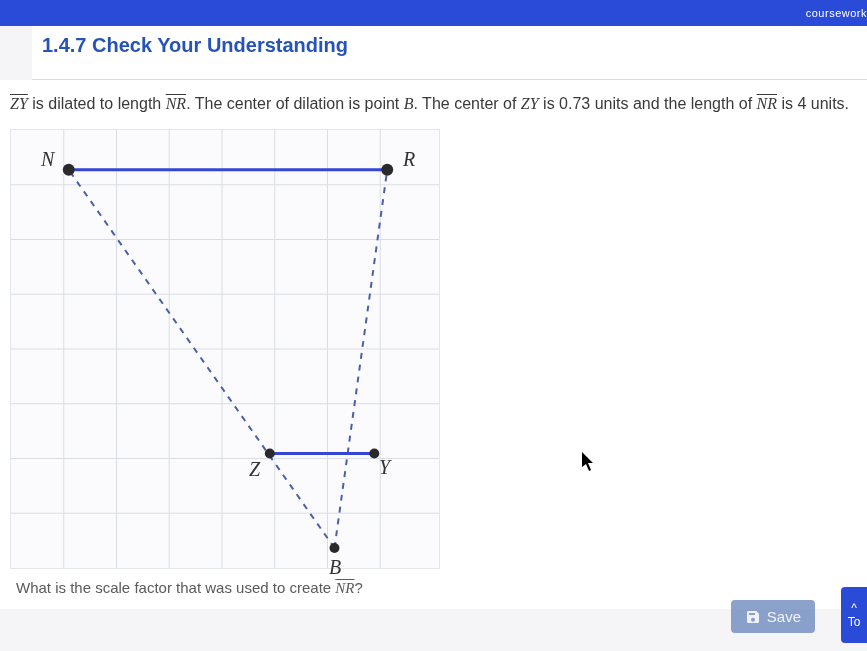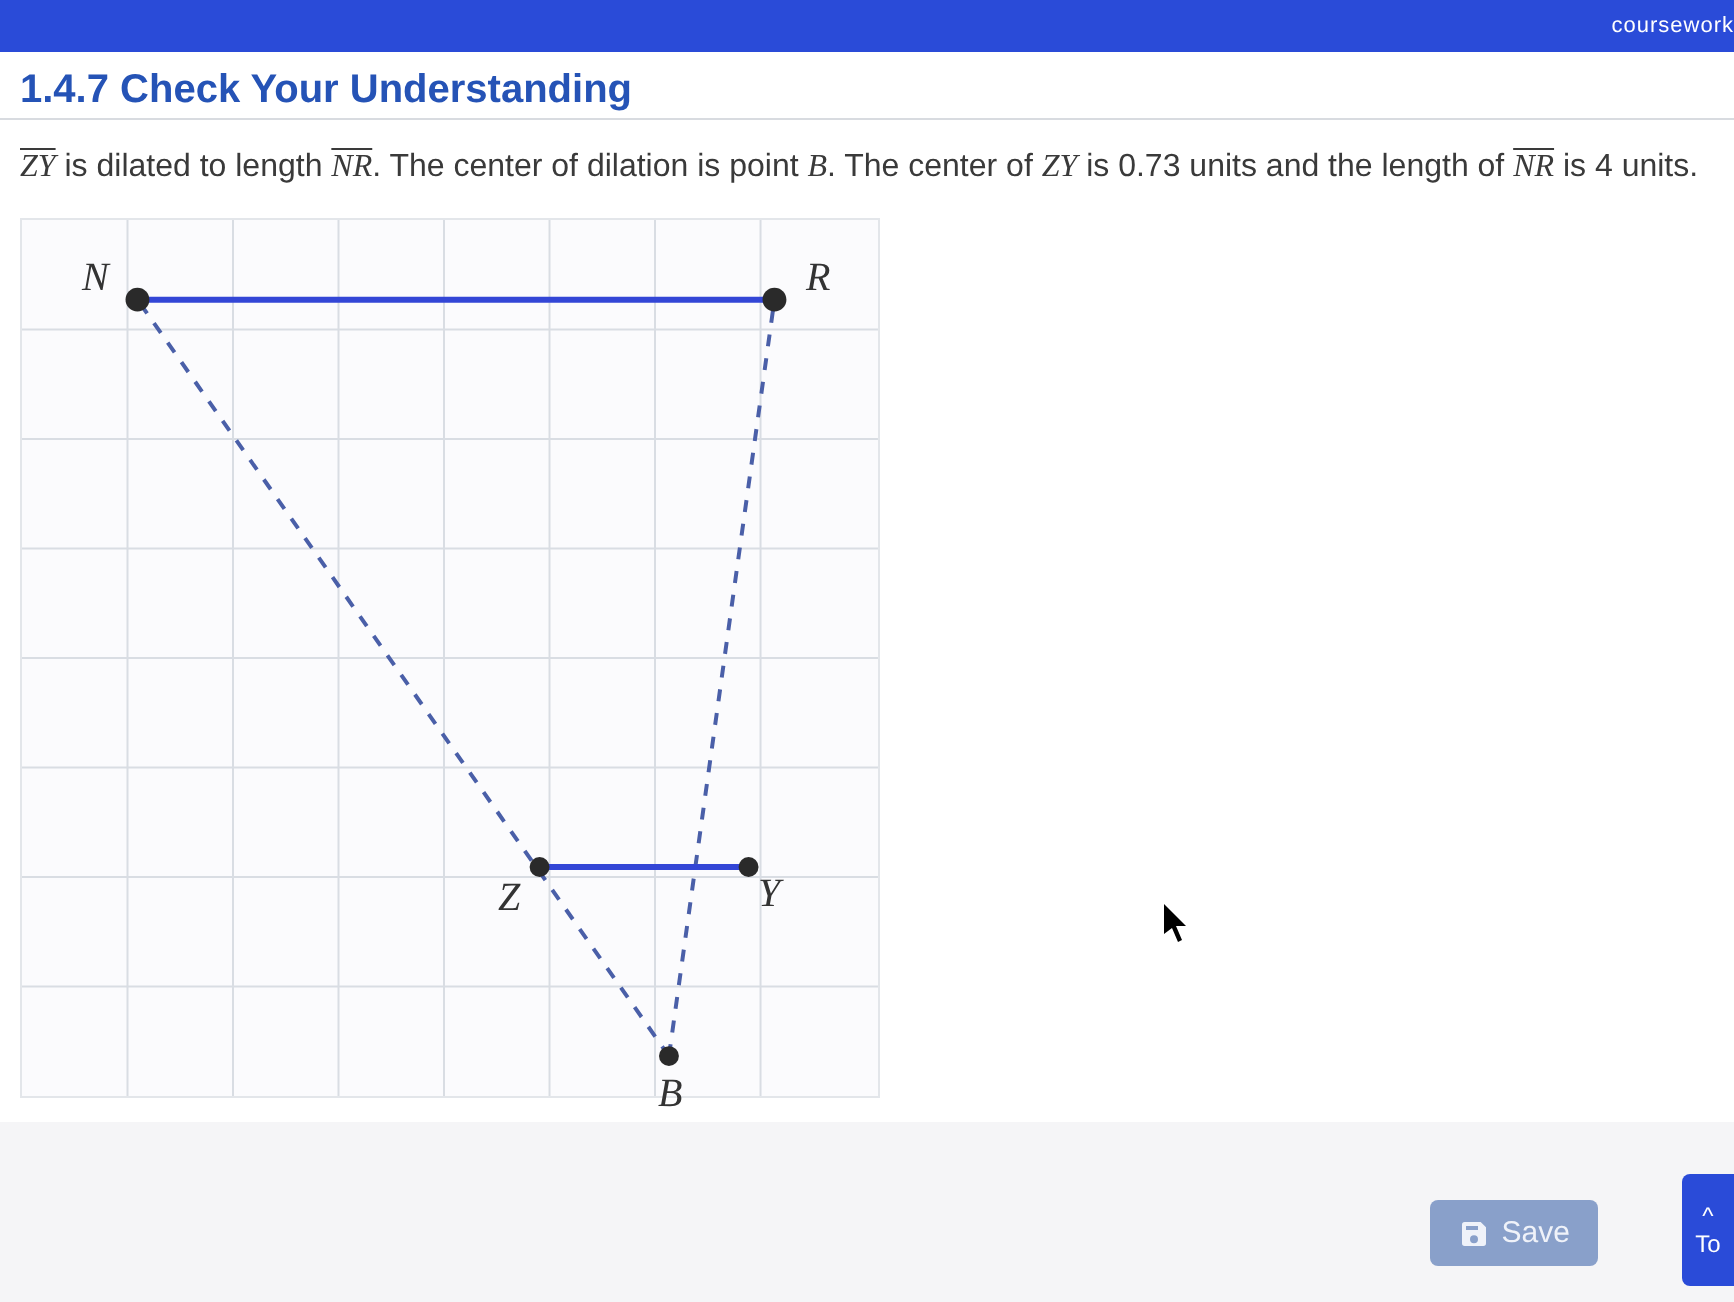--- a/index.html
+++ b/index.html
@@ -15,26 +15,27 @@
     height: 26px;
     background: #2a4bd8;
     width: 100%;
     color: #fff;
     font-size: 11px;
     text-align: right;
     line-height: 26px;
     letter-spacing: .5px;
   }
   .section-title {
-    padding: 8px 10px 2px 10px;
+    padding: 8px 10px 22px 10px;
     color: #2553b6;
     font-weight: 700;
     font-size: 20px;
     border-bottom: 1px solid #d8dbe0;
     background: #fff;
+    margin-left: 32px;
   }
   .content {
     padding: 12px 10px;
     background: #fff;
   }
   .prompt {
     font-size: 16px;
     color: #3a3a3a;
     line-height: 1.55;
   }
@@ -68,21 +69,21 @@
     color: #5a5a5a;
     padding: 10px 0 0 6px;
   }
   .question .overline {
     text-decoration: overline;
     font-style: italic;
     font-family: "Times New Roman", serif;
   }
   .save-btn {
     position: absolute;
-    right: 68px;
+    right: 52px;
     bottom: 18px;
     background: #7792c3;
     color: #eef2fa;
     border: none;
     border-radius: 4px;
     padding: 8px 14px;
     font-size: 15px;
     display: flex;
     align-items: center;
     gap: 6px;
@@ -161,20 +162,23 @@
       <circle cx="365" cy="325" r="5" fill="#2a2a2a"></circle>
       <circle cx="325" cy="420" r="5" fill="#2a2a2a"></circle>
     </svg>
     <div class="pt-label" style="left:30px; top:18px;">N</div>
     <div class="pt-label" style="left:392px; top:18px;">R</div>
     <div class="pt-label" style="left:238px; top:328px;">Z</div>
     <div class="pt-label" style="left:368px; top:326px;">Y</div>
     <div class="pt-label" style="left:318px; top:426px;">B</div>
   </div>
 
+  <p class="question">
+    <span>What is the scale factor that was used to create </span><span class="overline">NR</span><span>?</span>
+  </p>
 </div>
 
 <button class="save-btn">
   <svg viewBox="0 0 24 24">
       <path d="M17 3H5a2 2 0 0 0-2 2v14a2 2 0 0 0 2 2h14a2 2 0 0 0 2-2V7l-4-4zM12 19a3 3 0 1 1 0-6 3 3 0 0 1 0 6zm3-10H6V6h9v3z"></path>
     </svg>
   <span>Save</span>
 </button>
 
 <div class="side-tab">

